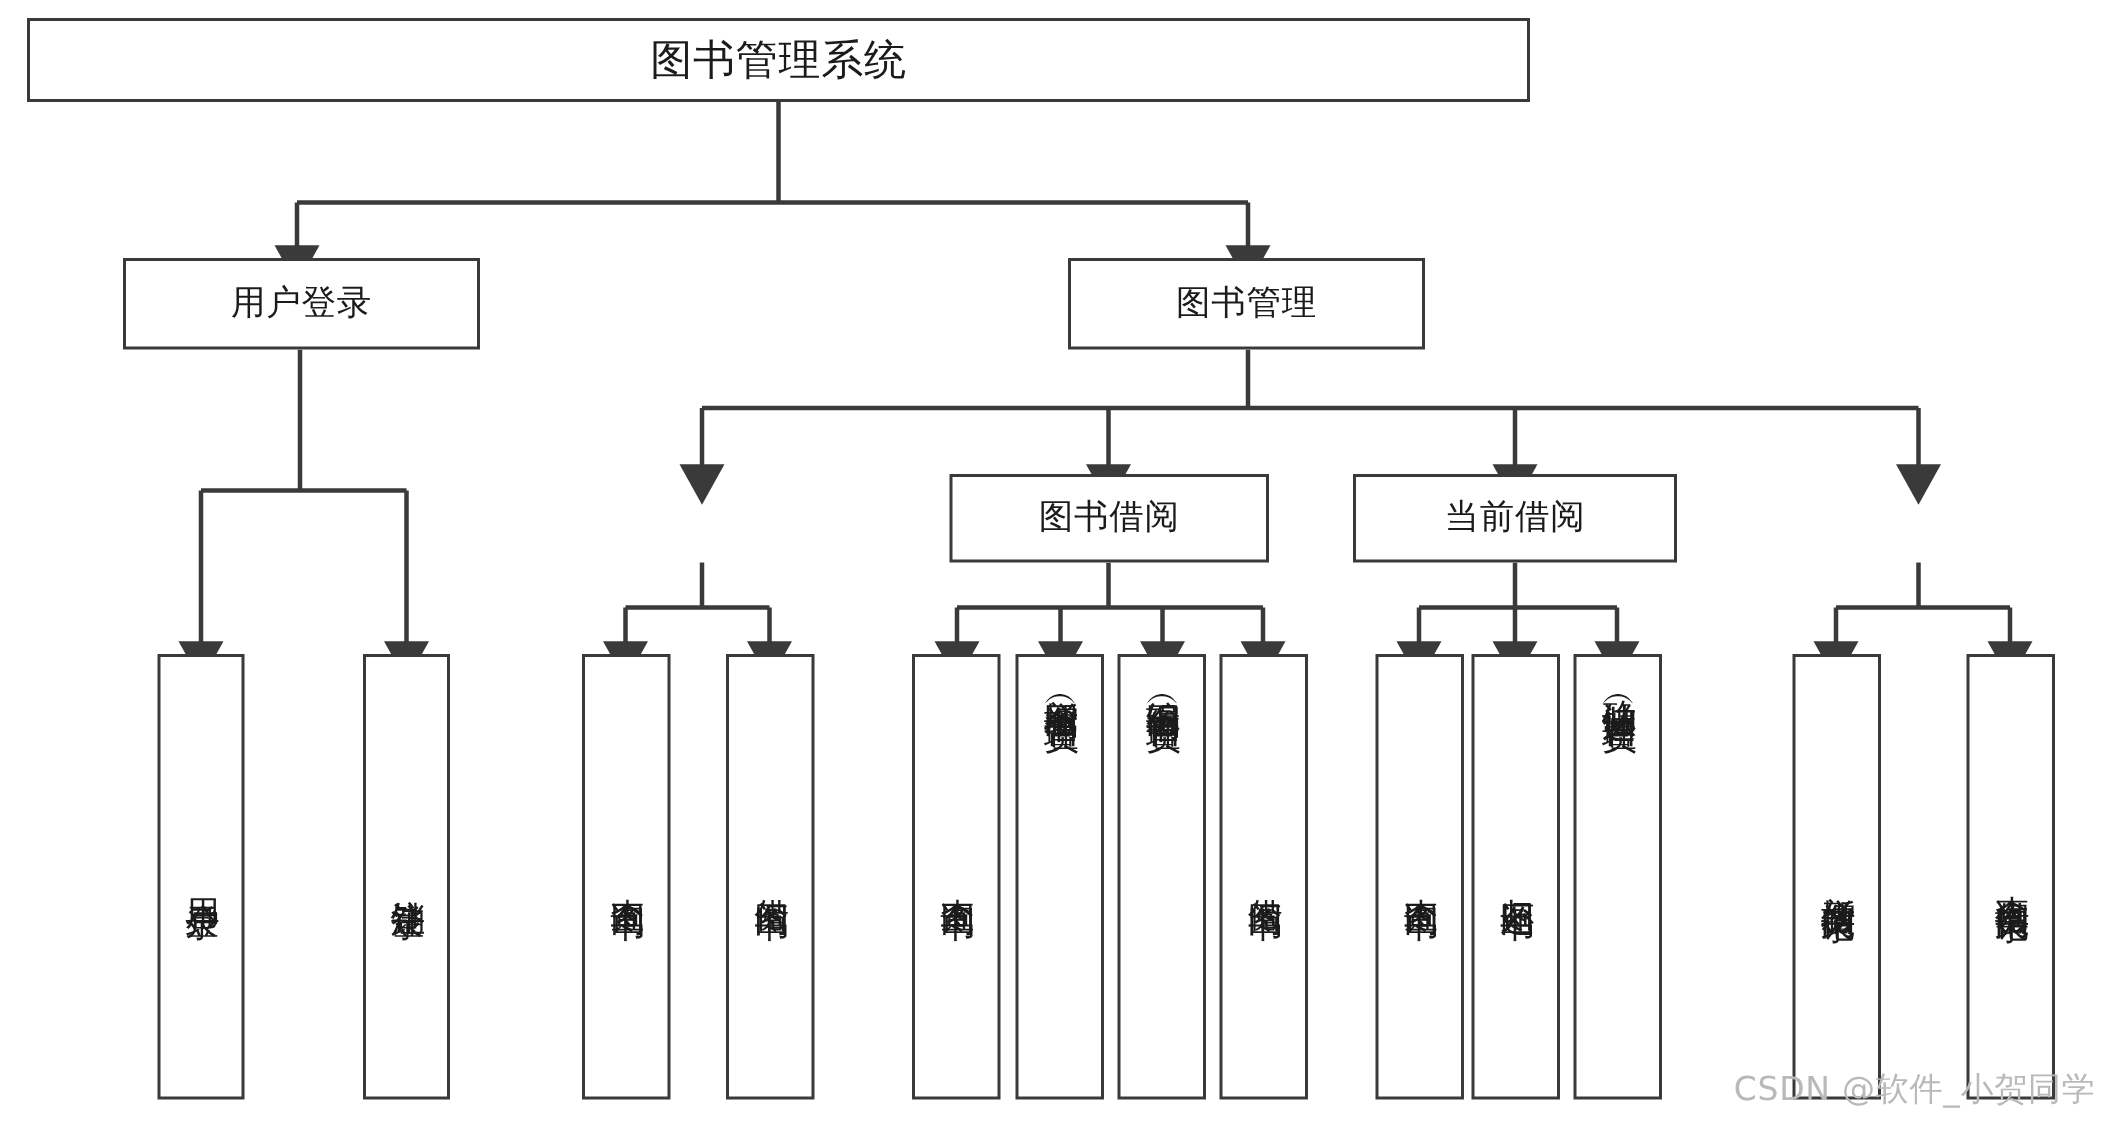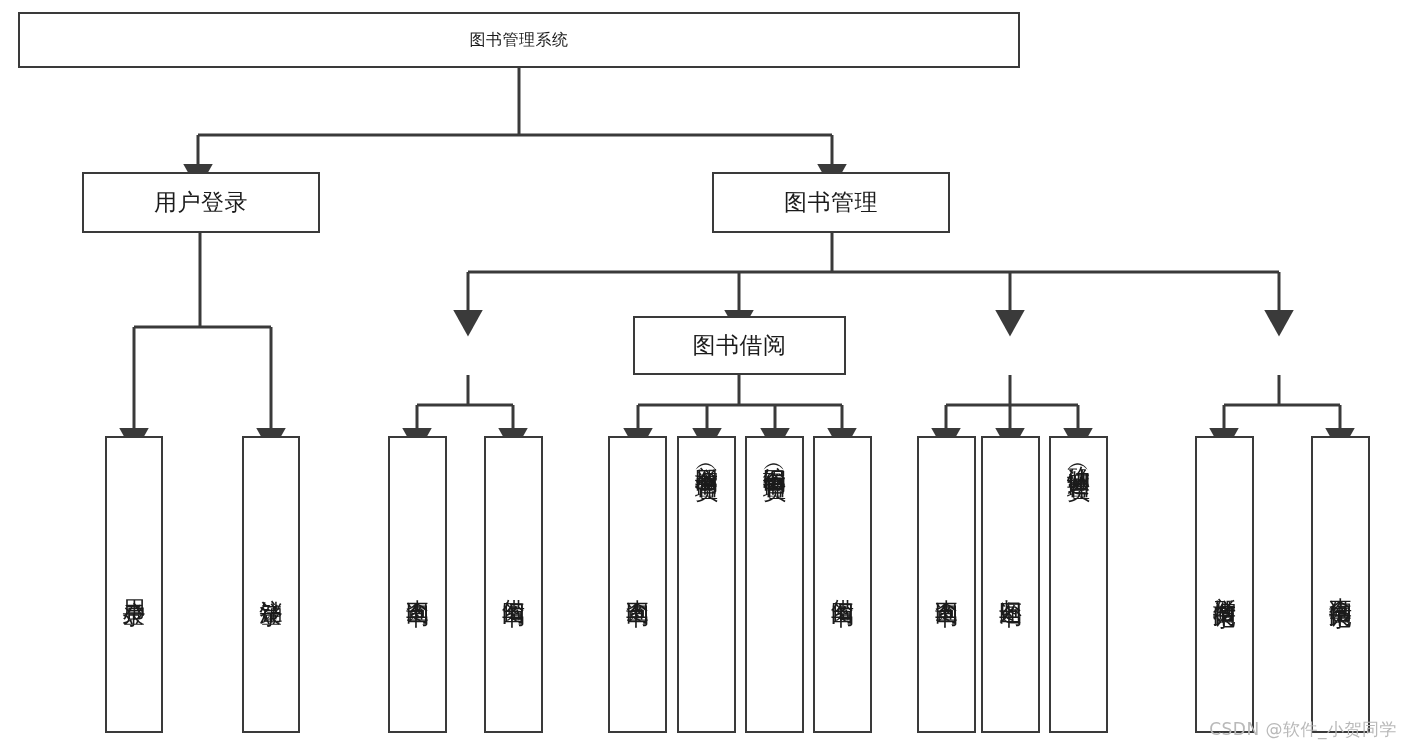--- a/index.html
+++ b/index.html
@@ -39,21 +39,21 @@
     color: #1b1b1b;
     line-height: 1.18;
     letter-spacing: 0.5px;
     white-space: pre;
     text-align: center;
   }
   .node.horizontal .node-label {
     font-size: 23px;
   }
   .node.root .node-label {
-    font-size: 16px;
+    font-size: 28px;
   }
   .node.vertical {
     align-items: flex-start;
     padding-top: 10px;
   }
   .node.vertical .node-label {
     writing-mode: vertical-rl;
     text-orientation: upright;
     font-size: 23px;
     letter-spacing: 2px;
@@ -61,21 +61,21 @@
     white-space: normal;
   }
   .node.vertical.centered {
     align-items: center;
     padding-top: 0;
   }
   #watermark {
     position: absolute;
     right: 8px;
     bottom: 6px;
-    font-size: 17px;
+    font-size: 22px;
     color: #b9b9b9;
     letter-spacing: 0.5px;
     z-index: 5;
     white-space: pre;
   }
 </style>
 </head>
 <body>
 
 <div id="diagram-root">
@@ -140,20 +140,23 @@
 
   <div class="node horizontal" style="left:712px; top:172px; width:238px; height:61px;justify-content:center;">
     <span class="node-label">图书管理</span>
   </div>
 
 
   <div class="node horizontal" style="left:633px; top:316px; width:213px; height:59px;">
     <span class="node-label">图书借阅</span>
   </div>
 
+  <div class="node horizontal" style="left:902px; top:316px; width:216px; height:59px;">
+    <span class="node-label">当前借阅</span>
+  </div>
 
 
   <div class="node vertical centered" style="left:105px; top:436px; width:58px; height:297px;">
     <span class="node-label">用户登录</span>
   </div>
 
   <div class="node vertical centered" style="left:242px; top:436px; width:58px; height:297px;">
     <span class="node-label">注销登录</span>
   </div>
 

